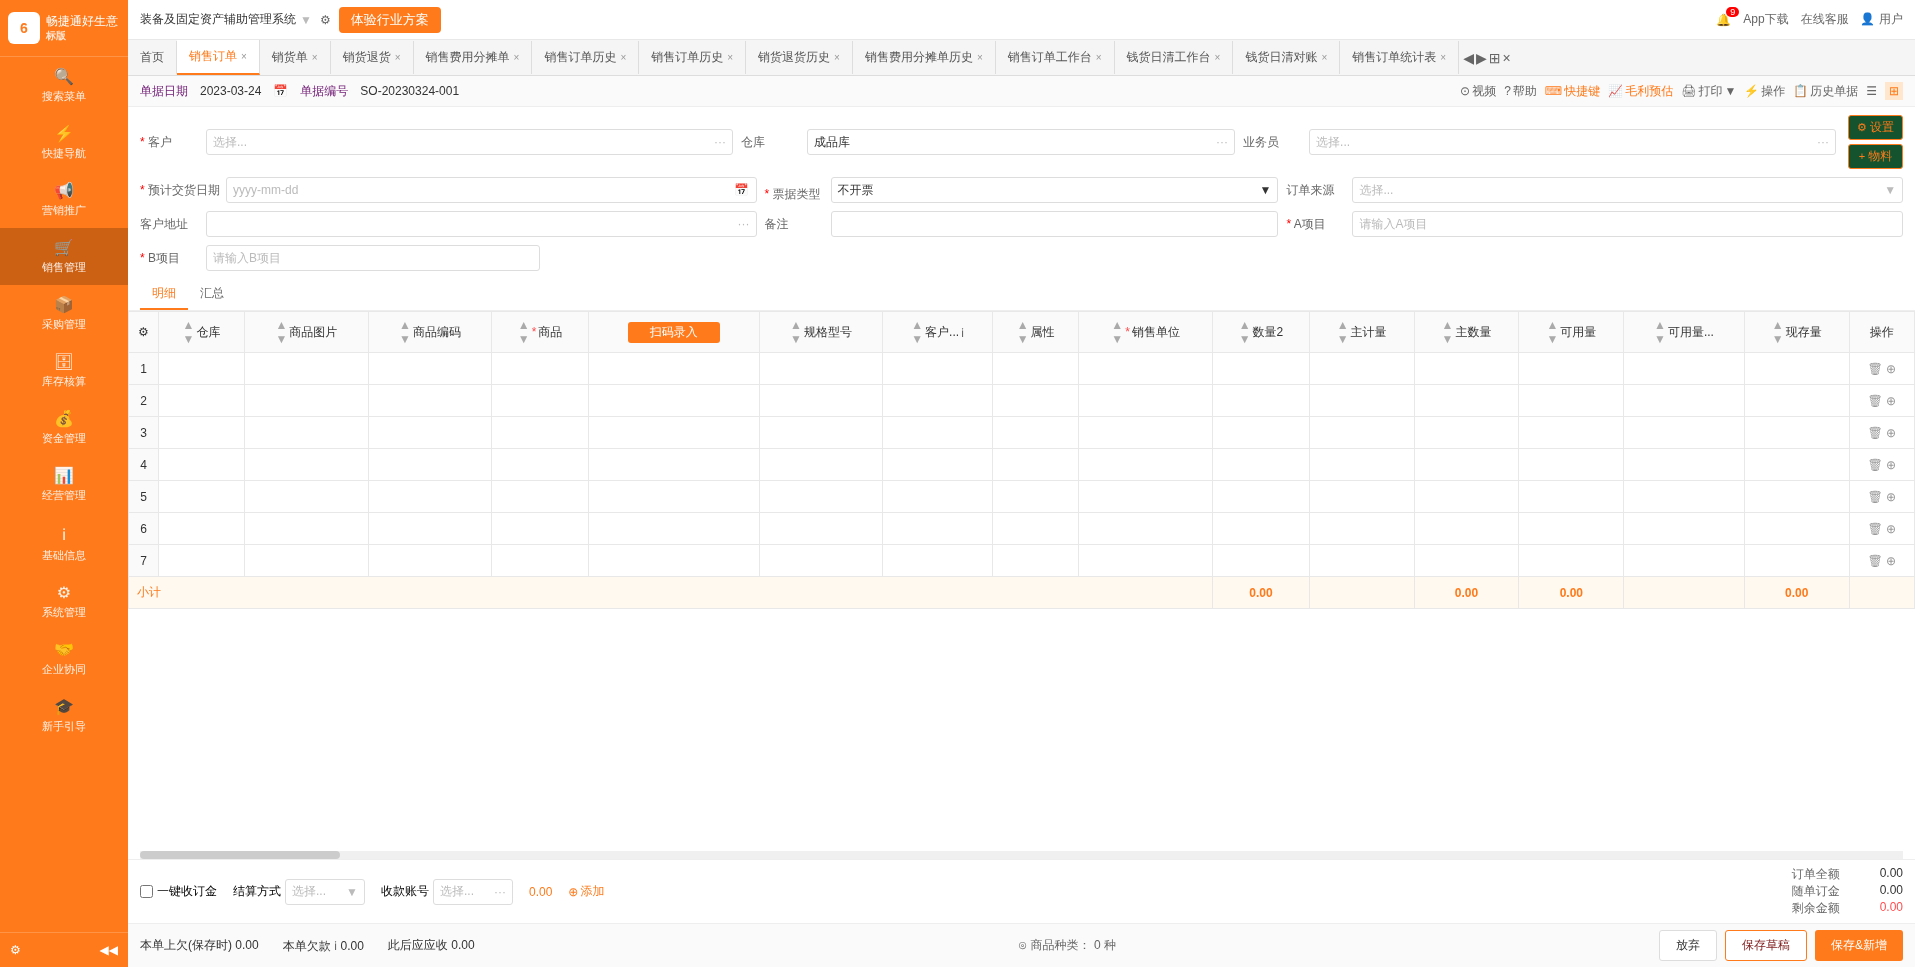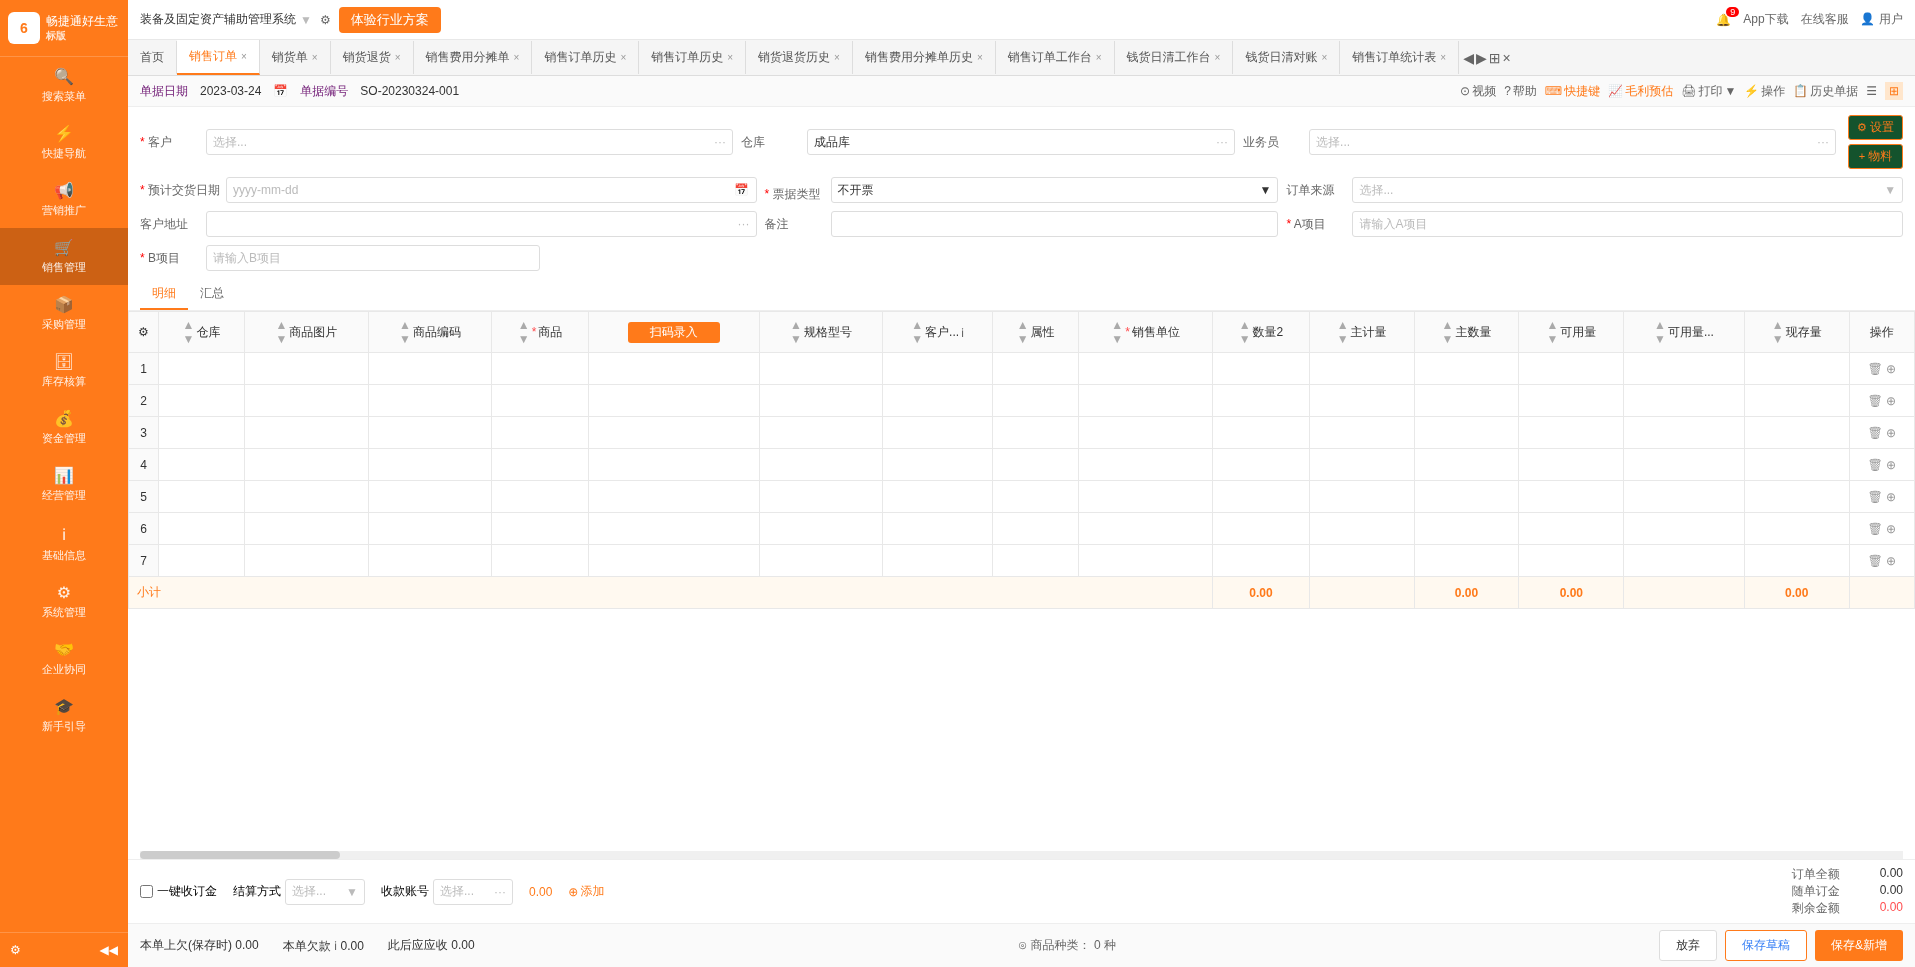--- a/index.html
+++ b/index.html
@@ -95,21 +95,21 @@
     .footer { background: #fafafa; border-top: 1px solid #eee; padding: 6px 12px; display: flex; align-items: center; justify-content: space-between; flex-shrink: 0; }
     .footer-left { display: flex; gap: 24px; }
     .footer-stat { color: #666; }
     .footer-stat span { color: #333; }
     .footer-center { color: #666; cursor: pointer; }
     .order-summary-row { display: flex; justify-content: space-between; gap: 40px; color: #666; }
     .order-summary-row .val { color: #333; }
     .order-summary-row .val.red { color: #ff4d4f; }
     .footer-btns { display: flex; gap: 8px; }
     .btn-discard { border: 1px solid #ddd; background: white; color: #333; padding: 6px 16px; border-radius: 3px; cursor: pointer; }
-    .btn-save { border: 1px solid #ff7a1a; background: white; color: #3b82f6; padding: 6px 16px; border-radius: 3px; cursor: pointer; }
+    .btn-save { border: 1px solid #ff7a1a; background: white; color: #7f1d1d; padding: 6px 16px; border-radius: 3px; cursor: pointer; }
     .btn-save-new { background: #ff7a1a; color: white; padding: 6px 16px; border-radius: 3px; border: none; cursor: pointer; }
 
     .scrollbar-area { height: 8px; background: #f0f0f0; position: relative; margin: 0 12px; }
     .scrollbar-thumb { height: 8px; width: 200px; background: #ccc; border-radius: 4px; position: absolute; left: 0; }
   </style>
 </head>
 <body>
 
 <div class="sidebar">
   <div class="sidebar-logo">

